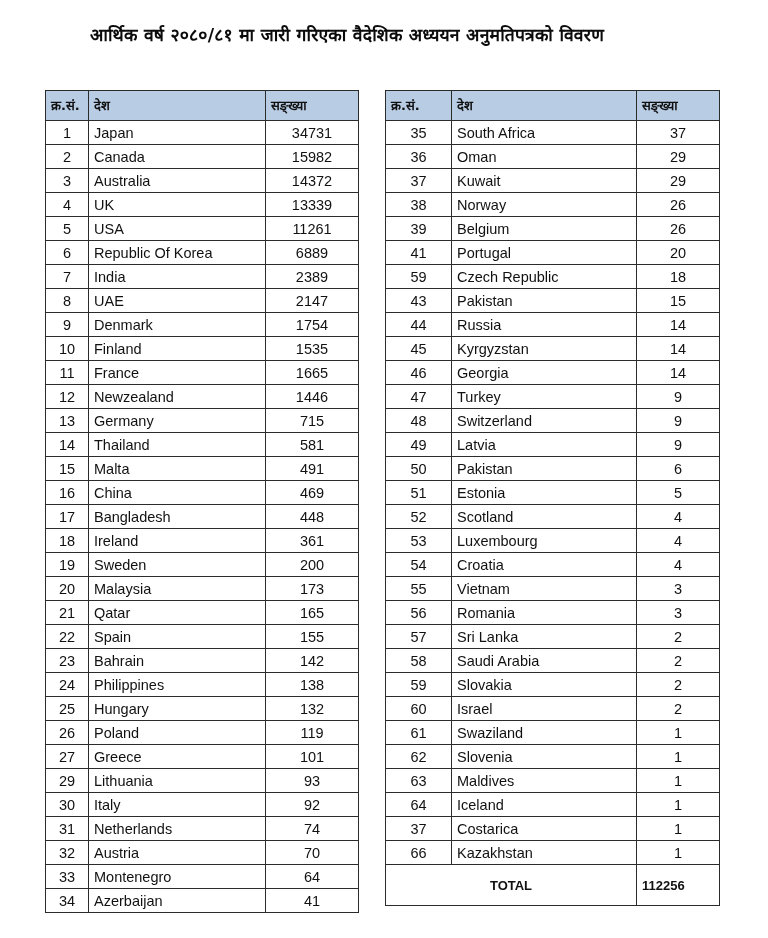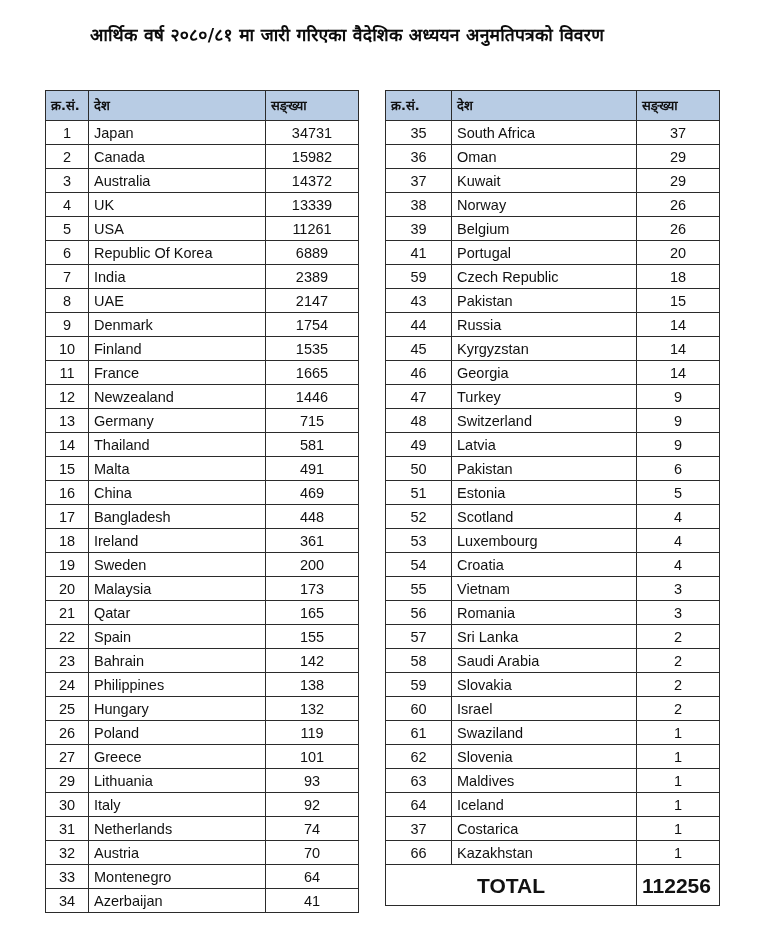--- a/index.html
+++ b/index.html
@@ -77,21 +77,21 @@
   #table-left col.c3 { width: 93px; }
 
   #table-right col.c1 { width: 66px; }
   #table-right col.c2 { width: 185px; }
   #table-right col.c3 { width: 83px; }
 
   tr.total-row td {
     height: 41px;
     line-height: 39px;
     font-weight: 700;
-    font-size: 21px;
+    font-size: 13px;
   }
   tr.total-row td.total-label { text-align: center; }
   tr.total-row td.total-value { text-align: left; }
 </style>
 </head>
 <body>
 
 <div id="page">
 
   <div id="doc-title">आर्थिक वर्ष २०८०/८१ मा जारी गरिएका वैदेशिक अध्ययन अनुमतिपत्रको विवरण</div>

